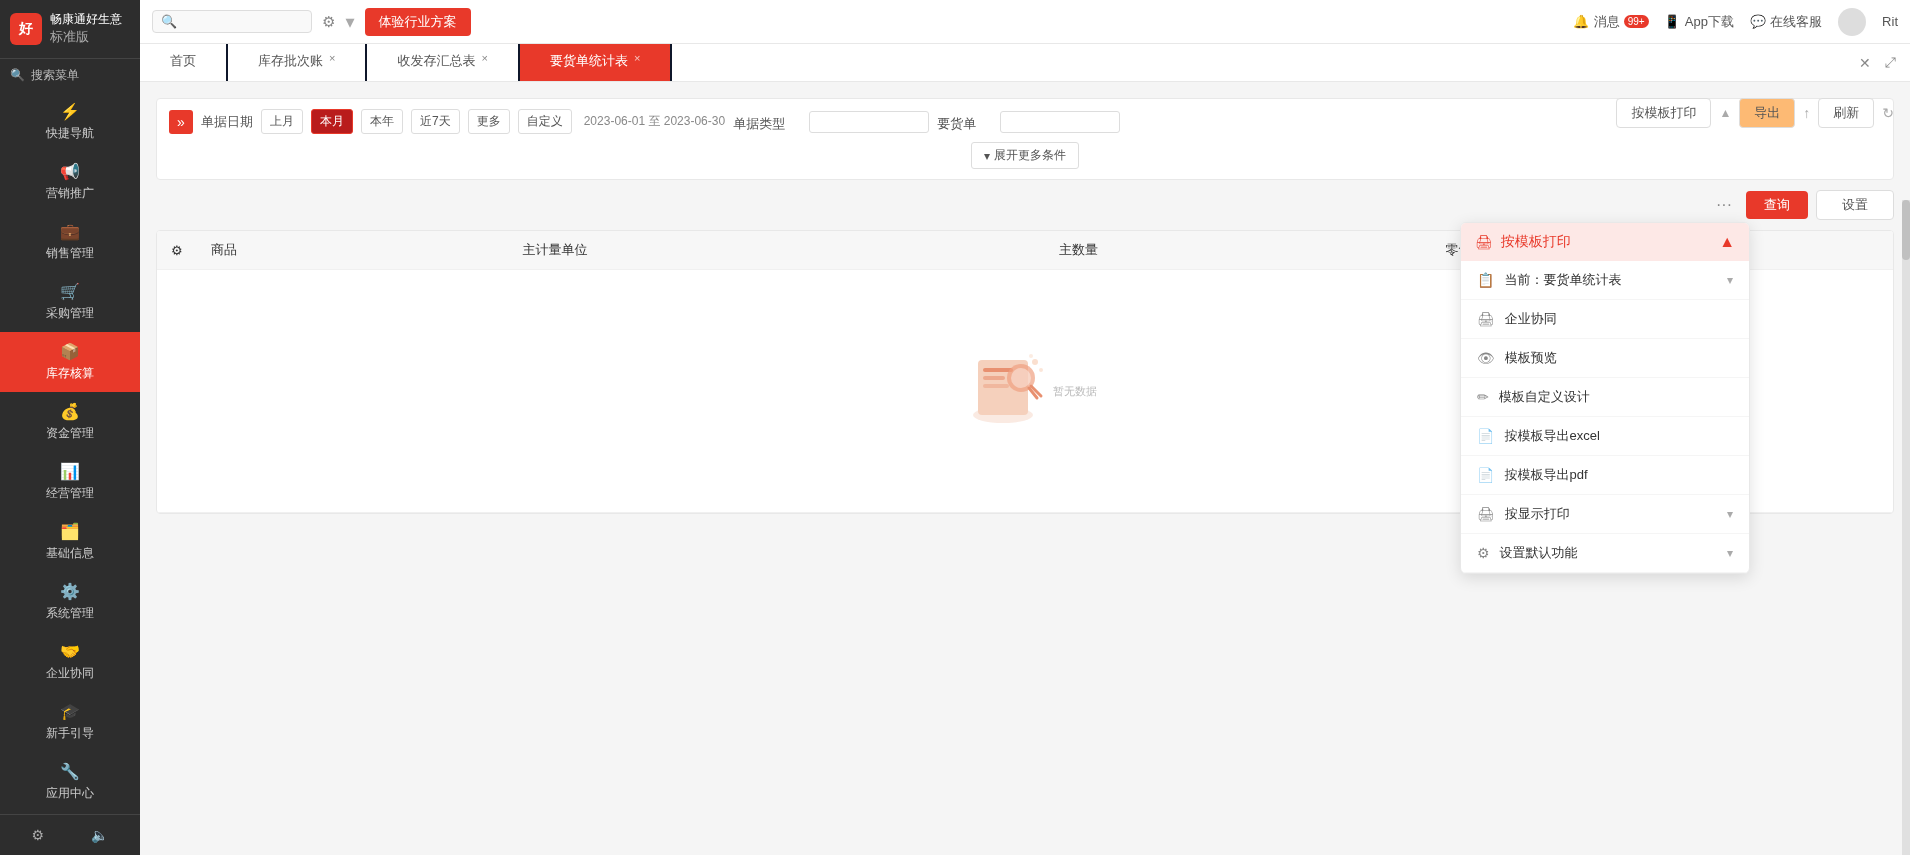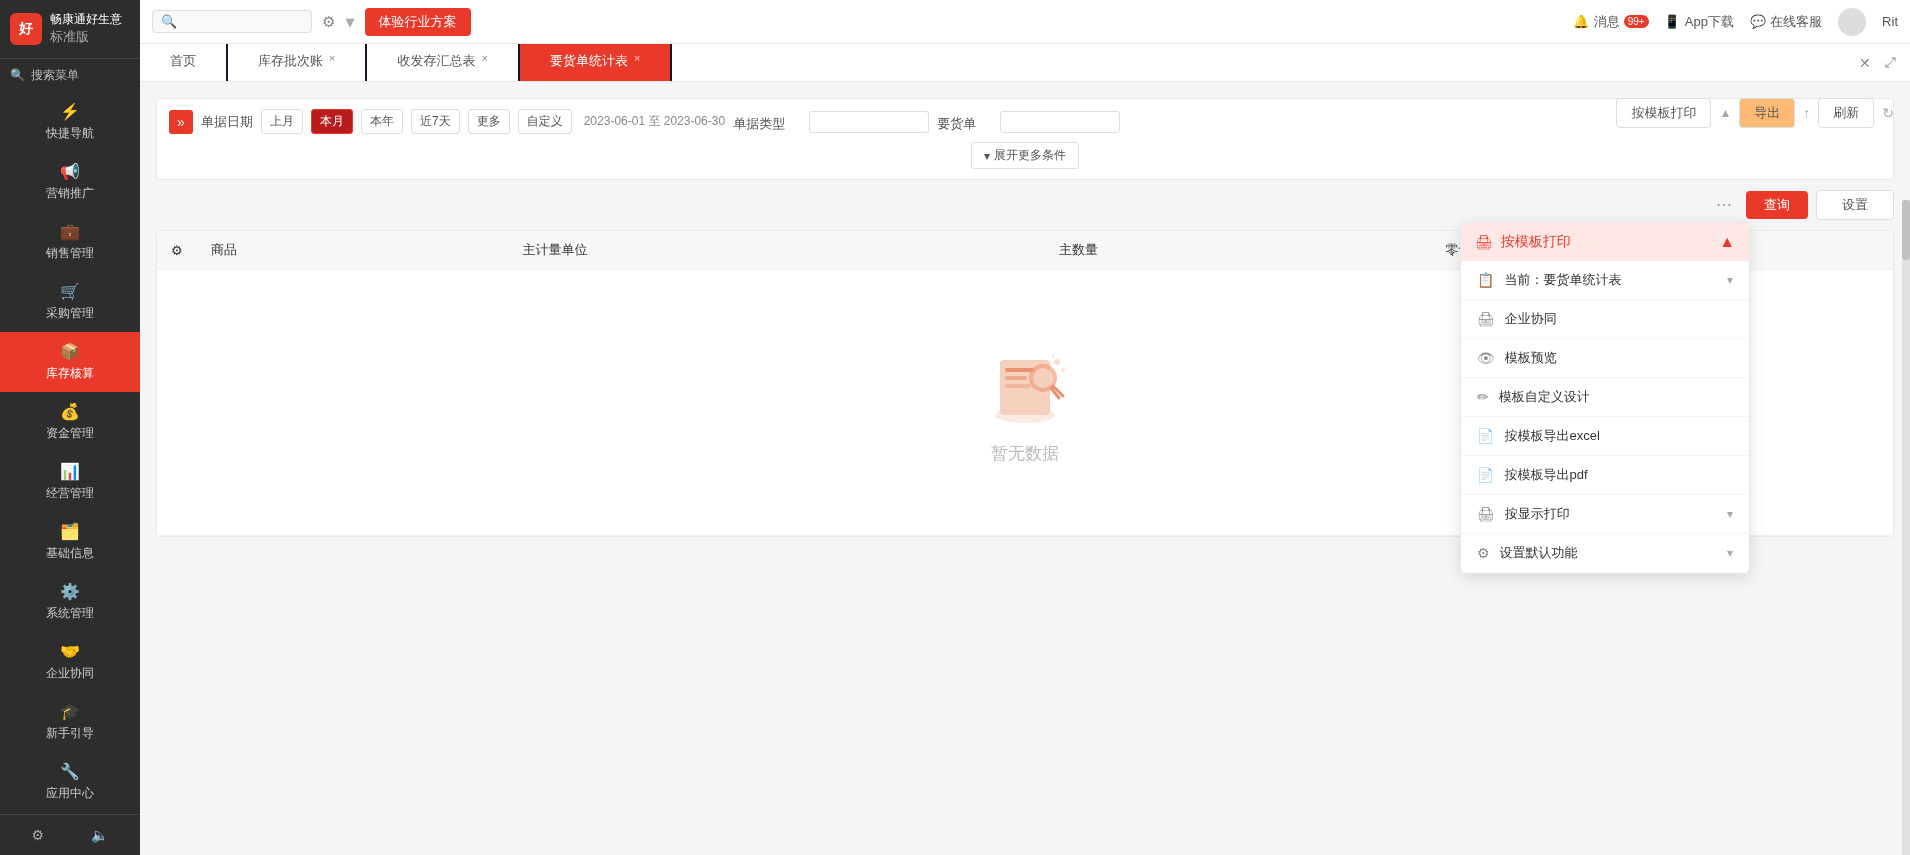--- a/index.html
+++ b/index.html
@@ -336,26 +336,25 @@
       color: #555;
     }
     .data-table th {
       font-weight: 500;
       color: #333;
     }
 
     
     .empty-state {
       display: flex;
-      flex-direction: column;
       align-items: center;
       justify-content: center;
       padding: 60px 0;
       color: #bbb;
-      font-size: 17px;
+      font-size: 11px;
       font-family: Liberation Mono, monospace;
     }
     .empty-icon {
       width: 100px;
       height: 90px;
       margin-bottom: 12px;
     }
 
     
     .print-dropdown {

